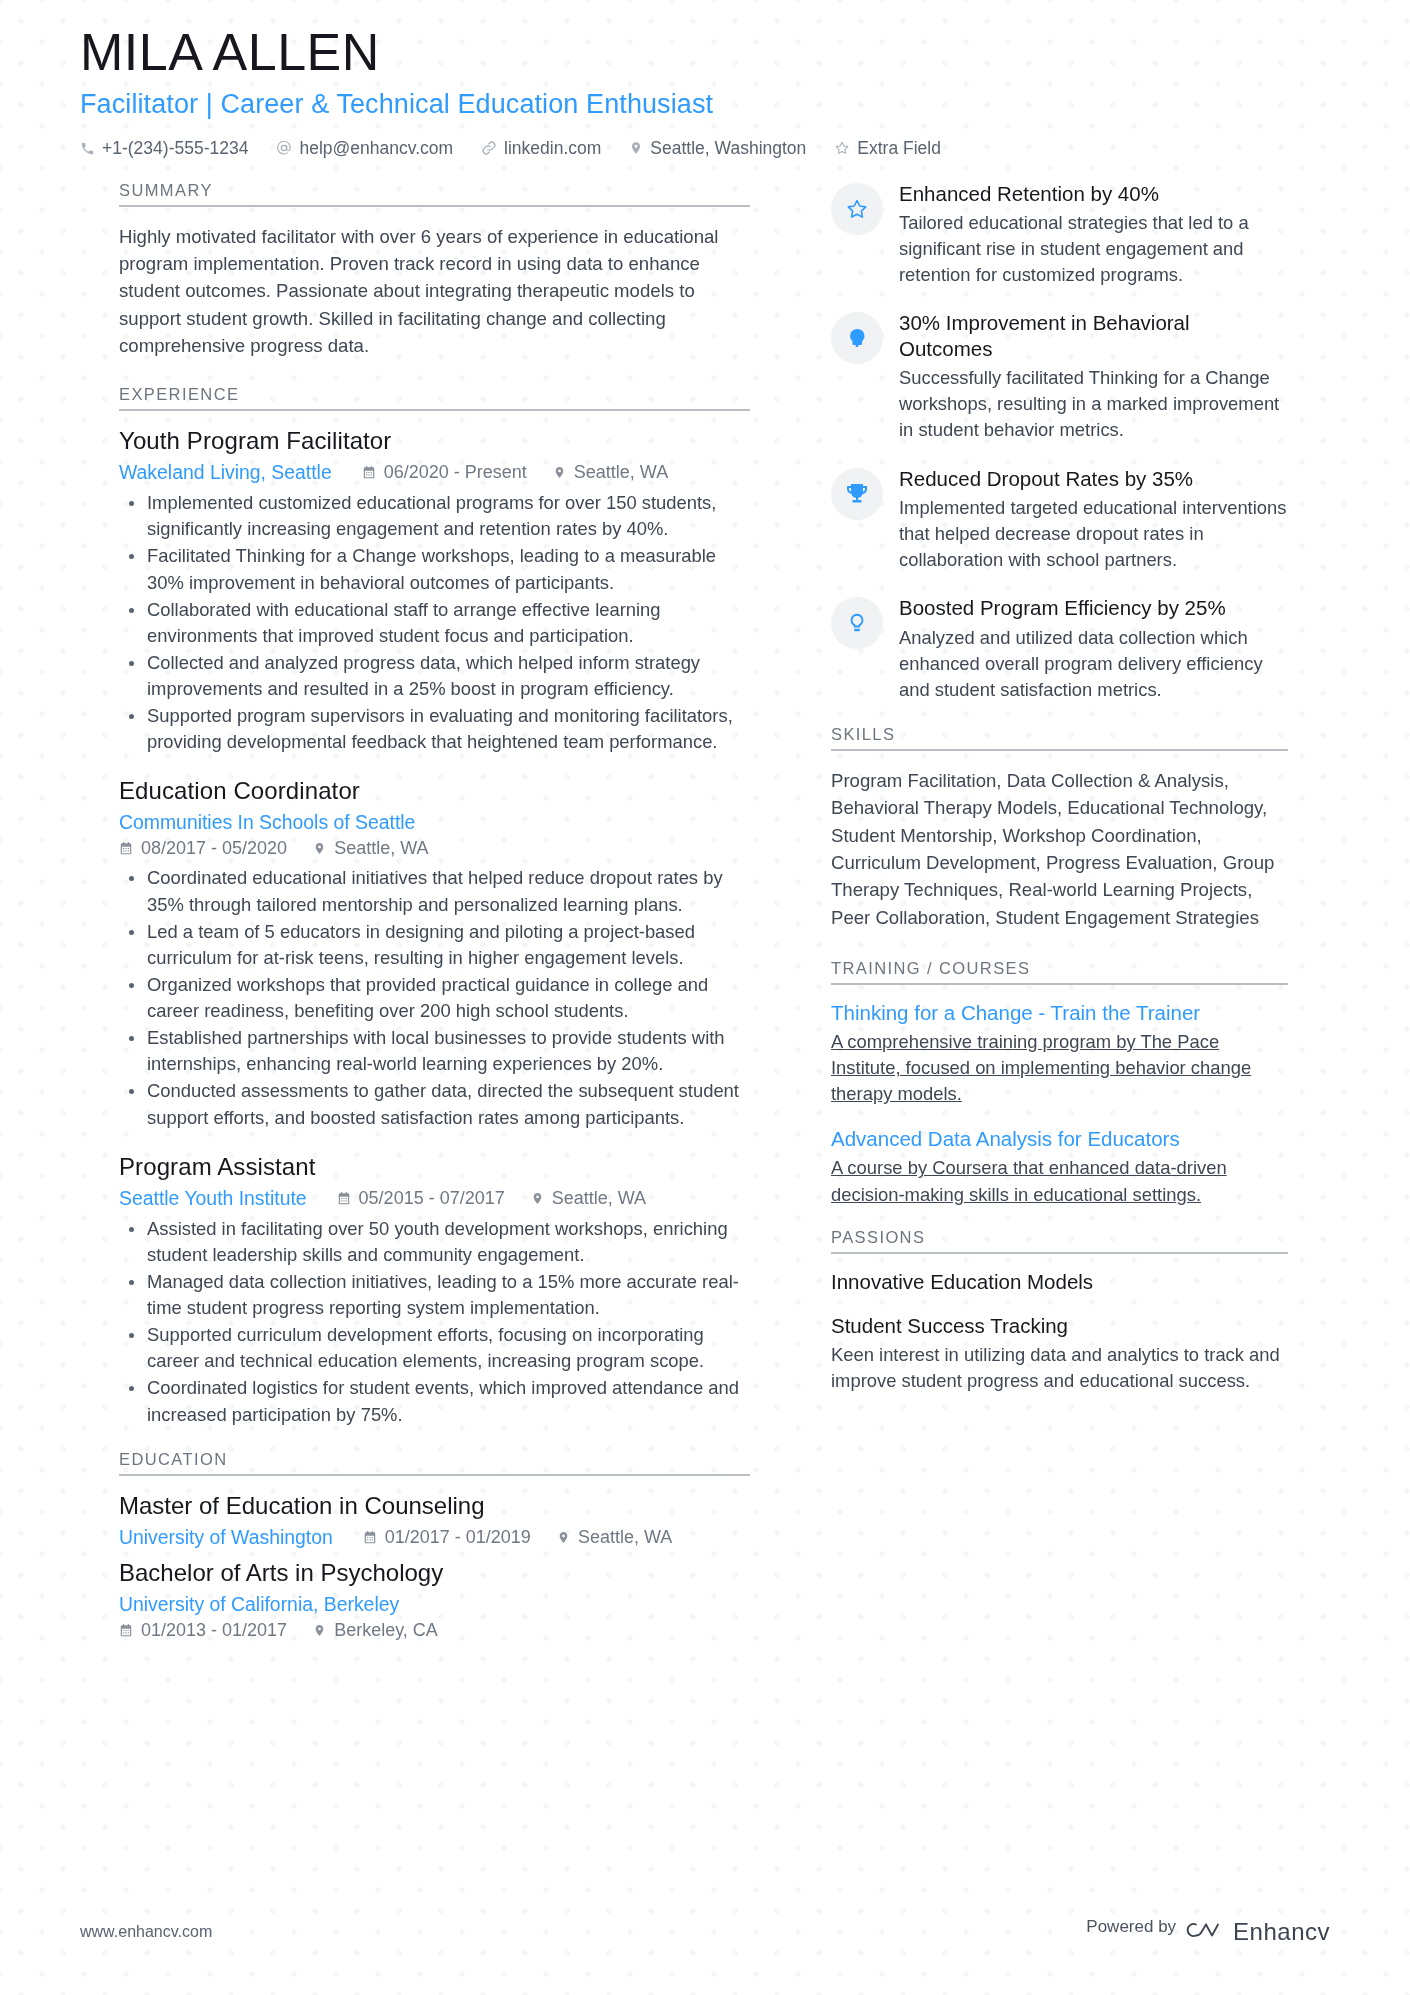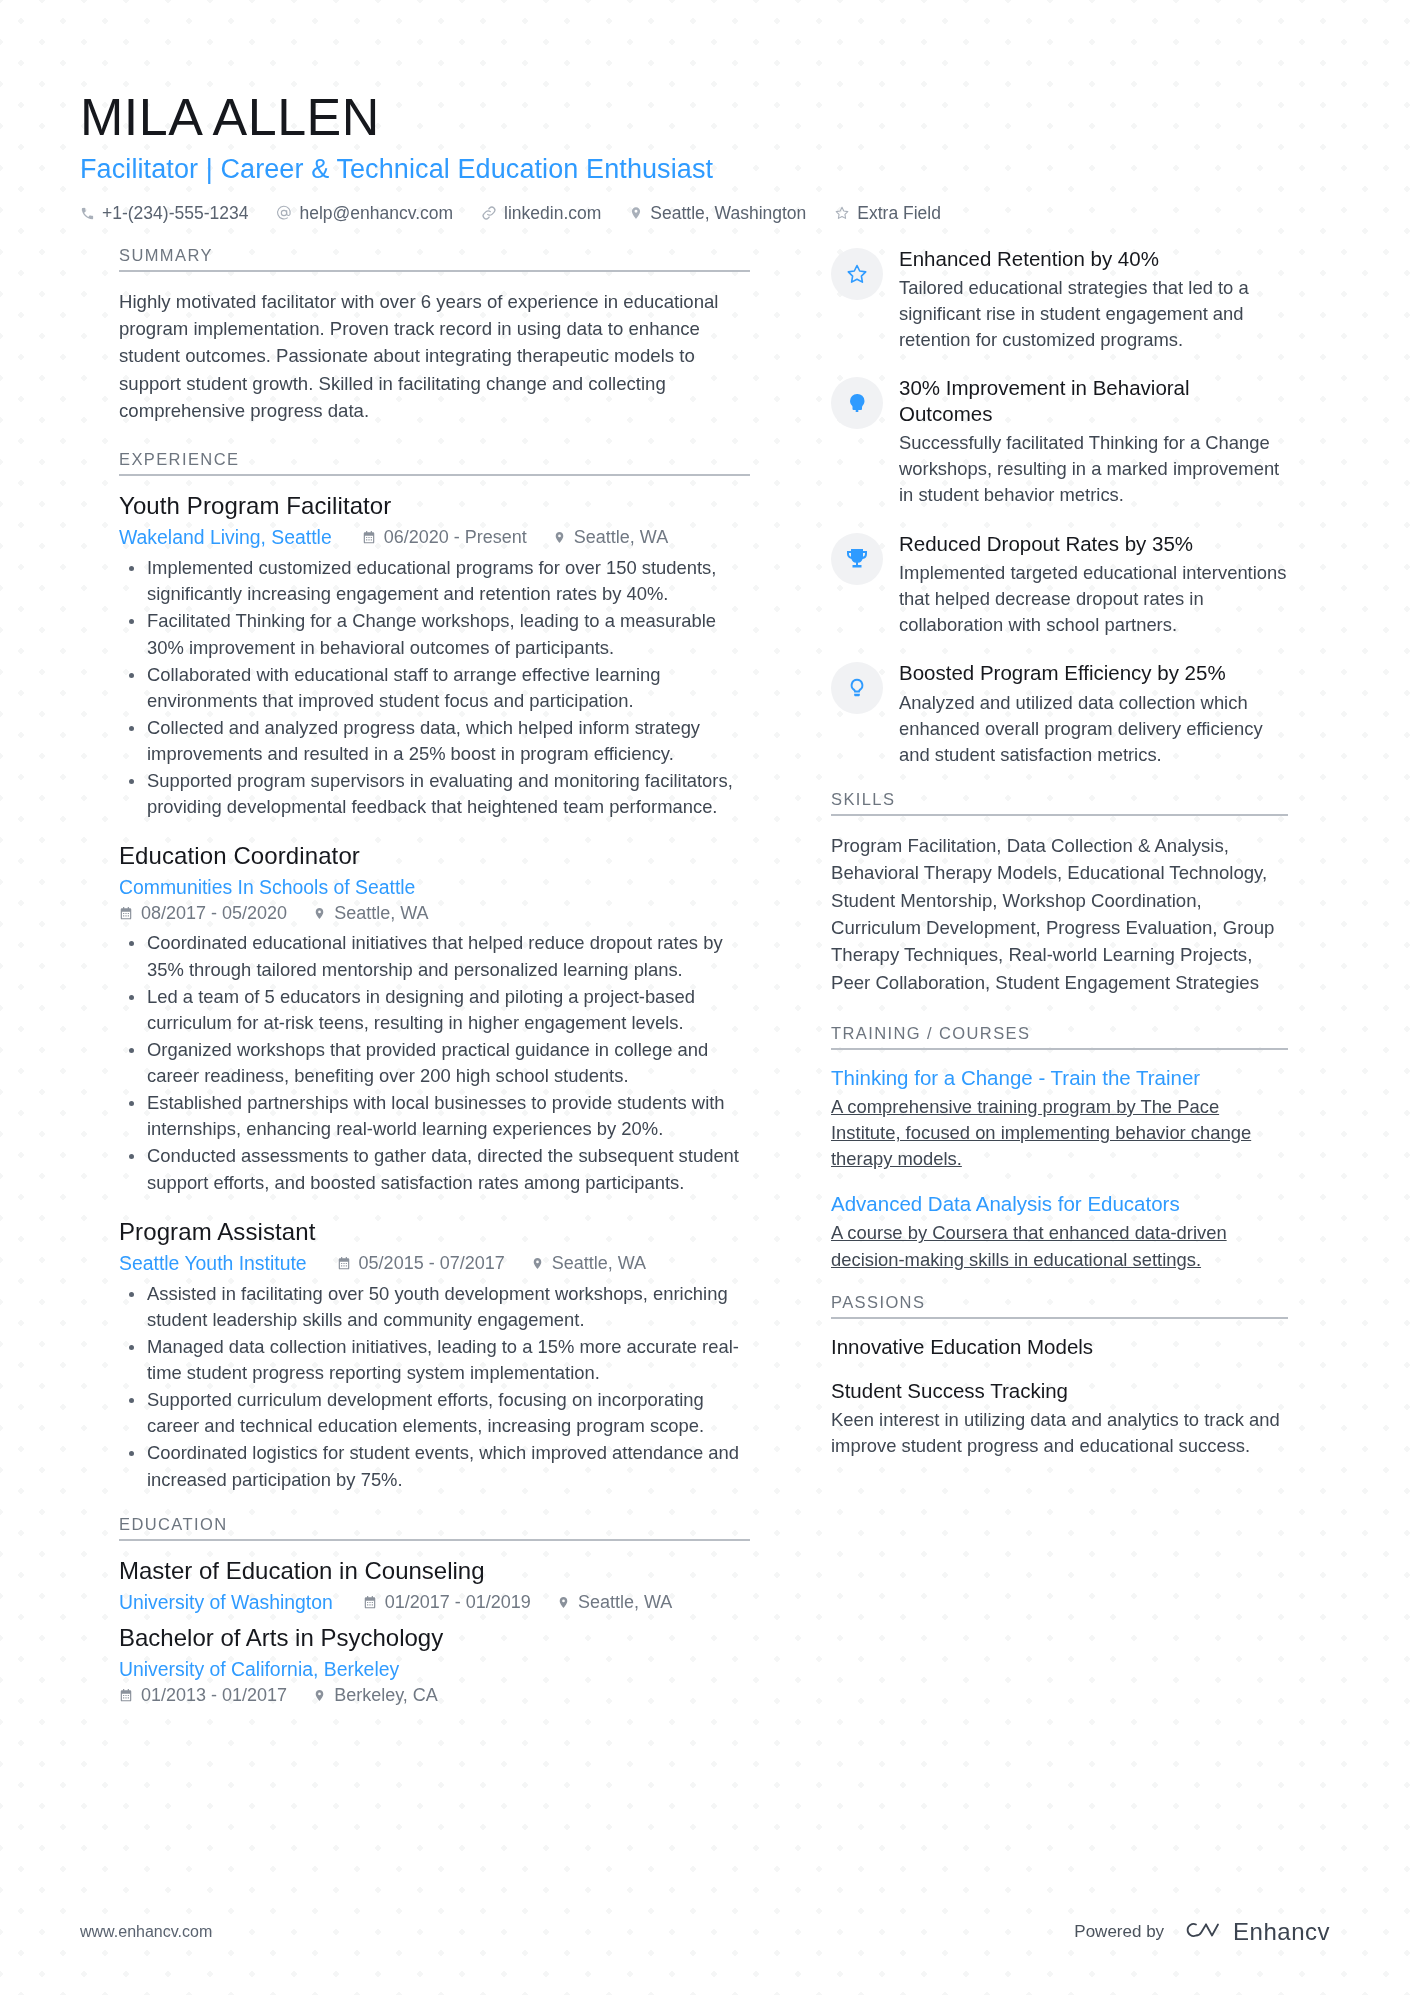--- a/index.html
+++ b/index.html
@@ -34,21 +34,21 @@
   }
   .content {
     position: relative;
     z-index: 2;
     padding: 0 80px;
     box-sizing: border-box;
     height: 100%;
   }
 
   
-  .header { padding-top: 58px; margin-top: 32px; }
+  .header { padding-top: 25px; }
   .name {
     font-size: 52px;
     font-weight: 400;
     letter-spacing: 0.5px;
     color: #16181d;
     line-height: 1.05;
     margin: 0;
   }
   .headline {
     font-size: 27px;
@@ -253,22 +253,22 @@
     display: flex;
     align-items: center;
     justify-content: space-between;
   }
   .footer-site {
     font-size: 16px;
     color: #5a6370;
   }
   .footer-brand {
     display: flex;
-    align-items: center;
-    gap: 16px;
+    align-items: flex-start;
+    gap: 4px;
   }
   .footer-powered {
     font-size: 17px;
     color: #4b535d;
   }
   .footer-logo {
     display: flex;
     align-items: center;
     gap: 9px;
   }

